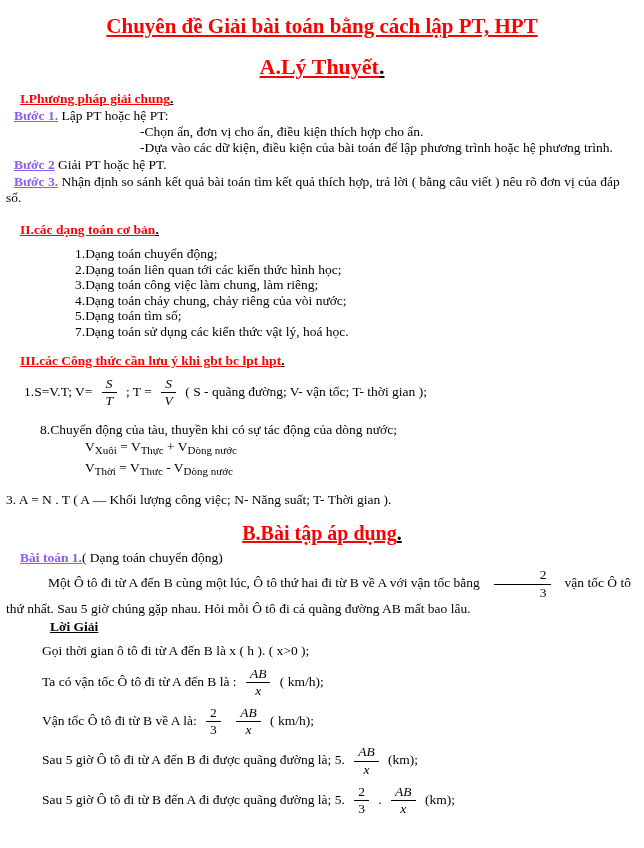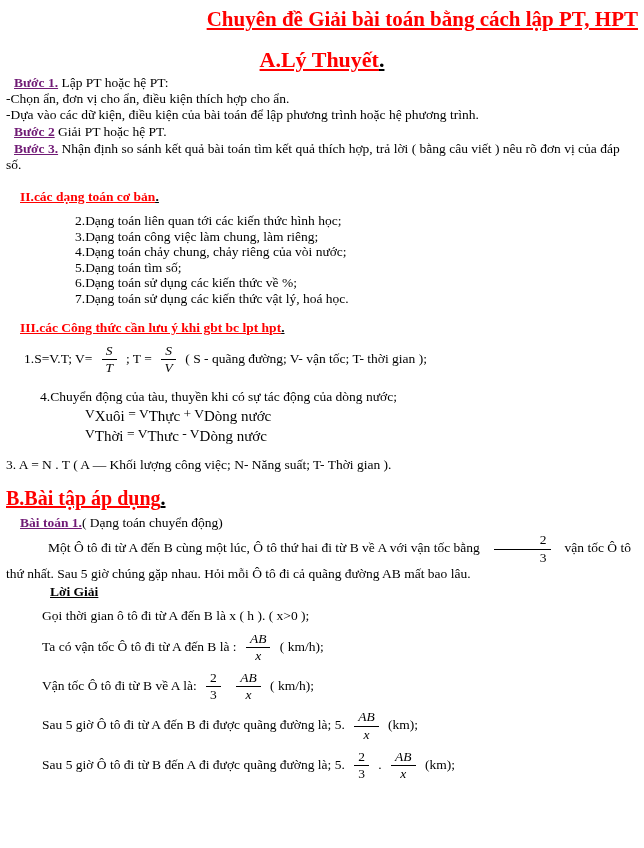--- a/index.html
+++ b/index.html
@@ -5,49 +5,49 @@
   * { margin:0; padding:0; box-sizing:border-box; }
   html,body { background:#ffffff; }
   body {
     width:644px; height:848px; overflow:hidden;
     font-family:"Liberation Serif","DejaVu Serif",serif;
     font-size:13.5px; color:#000; line-height:16px;
   }
   .page { padding:4px 6px 0 6px; }
 
   .doc-title {
-    text-align:right; color:#ff0000; font-weight:bold;
-    font-size:21px; line-height:26px; margin-top:2px;
+    text-align:center; color:#ff0000; font-weight:bold;
+    font-size:21px; line-height:26px; margin-top:9px;
   }
   .doc-title .u { text-decoration:underline; }
 
   .big-heading { text-align:center; font-weight:bold; font-size:22px; line-height:28px; margin-top:14px; }
   .big-heading .red { color:#ff0000; text-decoration:underline; }
   .big-heading .blk { color:#000; text-decoration:underline; }
 
-  .b-heading { text-align:left; font-weight:bold; font-size:20px; line-height:26px; margin-top:12px; }
+  .b-heading { text-align:center; font-weight:bold; font-size:20px; line-height:26px; margin-top:12px; }
 
   .sec-heading { font-weight:bold; font-size:13.5px; margin-left:14px; margin-top:10px; }
   .sec-heading .red { color:#ff0000; text-decoration:underline; }
   .sec-heading .blk { color:#000; text-decoration:underline; }
 
   .step-line { margin-left:8px; margin-top:1px; }
-  .step-label { color:#701a75; font-weight:bold; text-decoration:underline; }
+  .step-label { color:#8b5cf6; font-weight:bold; text-decoration:underline; }
   .wrap-para { margin-left:0; padding-left:0; text-indent:8px; }
 
-  .indent-block { }
+  .indent-block { margin-left:134px; }
   .indent-block div { line-height:16px; }
 
   .types-list { margin-left:69px; margin-top:8px; }
   .types-list div { line-height:15.5px; }
 
   .formula-line { margin-left:18px; margin-top:8px; }
   .intro-line { margin-left:34px; margin-top:14px; }
   .v-line { margin-left:79px; line-height:17px; }
-  .vsub { font-size:15px; vertical-align:-3px;text-align:center; }
+  .vsub { font-size:11px; vertical-align:-3px;text-align:center; }
   .f3-line { margin-top:12px; }
 
   .baitoan-line { margin-left:14px; margin-top:4px; }
   .problem-para { margin-top:2px; text-indent:42px; line-height:17px; }
 
   .loigiai { margin-left:44px; font-weight:bold; text-decoration:underline; margin-top:2px; }
   .sol-line { margin-left:36px; margin-top:8px; }
   .sol-line.spaced { }
 
   .frac {
@@ -66,20 +66,23 @@
 <div class="page">
 
   <div class="doc-title">
     <span class="u">Chuyên đề Giải bài toán bằng cách lập PT, HPT</span>
   </div>
 
   <div class="big-heading">
     <span class="red">A.Lý Thuyết</span><span class="blk">.</span>
   </div>
 
+  <div class="sec-heading">
+    <span class="red">I.Phương pháp giải chung</span><span class="blk">.</span>
+  </div>
 
   <div class="step-line">
     <span class="step-label">Bước 1.</span><span> Lập PT hoặc hệ PT:</span>
   </div>
 
   <div class="indent-block">
     <div>-Chọn ẩn, đơn vị cho ẩn, điều kiện thích hợp cho ẩn.</div>
     <div>-Dựa vào các dữ kiện, điều kiện của bài toán để lập phương trình hoặc hệ phương trình.</div>
   </div>
 
@@ -89,37 +92,37 @@
 
   <div class="step-line wrap-para">
     <span class="step-label">Bước 3.</span><span> Nhận định so sánh kết quả bài toán tìm kết quả thích hợp, trả lời ( bằng câu viết ) nêu rõ đơn vị của đáp số.</span>
   </div>
 
   <div class="sec-heading" style="margin-top:16px;text-decoration:underline;">
     <span class="red">II.các dạng toán cơ bản</span><span class="blk">.</span>
   </div>
 
   <div class="types-list">
+    <div>1.Dạng toán chuyển động;</div>
     <div>2.Dạng toán liên quan tới các kiến thức hình học;</div>
     <div>3.Dạng toán công việc làm chung, làm riêng;</div>
     <div>4.Dạng toán chảy chung, chảy riêng của vòi nước;</div>
     <div>5.Dạng toán tìm số;</div>
-    <div>6.Dạng toán sử dụng các kiến thức về %;</div>
     <div>7.Dạng toán sử dụng các kiến thức vật lý, hoá học.</div>
   </div>
 
   <div class="sec-heading" style="margin-top:14px;">
     <span class="red">III.các Công thức cần lưu ý khi gbt bc lpt hpt</span><span class="blk">.</span>
   </div>
 
   <div class="formula-line">
     <span>1.S=V.T;  V= </span><span class="frac letters smallgap"><span class="num">S</span><span class="den">T</span></span><span> ; T = </span><span class="frac letters smallgap"><span class="num">S</span><span class="den">V</span></span><span>  ( S - quãng đường; V- vận tốc; T- thời gian );</span>
   </div>
 
-  <div class="intro-line">4.Chuyển động của tàu, thuyền khi có sự tác động của dòng nước;</div>
+  <div class="intro-line">8.Chuyển động của tàu, thuyền khi có sự tác động của dòng nước;</div>
 
   <div class="v-line">
     <span>V</span><span class="vsub">Xuôi</span><span> = </span><span>V</span><span class="vsub">Thực</span><span> + </span><span>V</span><span class="vsub">Dòng nước</span>
   </div>
 
   <div class="v-line">
     <span>V</span><span class="vsub">Thời</span><span> = </span><span>V</span><span class="vsub">Thưc</span><span> - </span><span>V</span><span class="vsub">Dòng nước</span>
   </div>
 
   <div class="f3-line">3. A = N . T ( A — Khối lượng công việc; N- Năng suất; T-  Thời gian ).</div>

